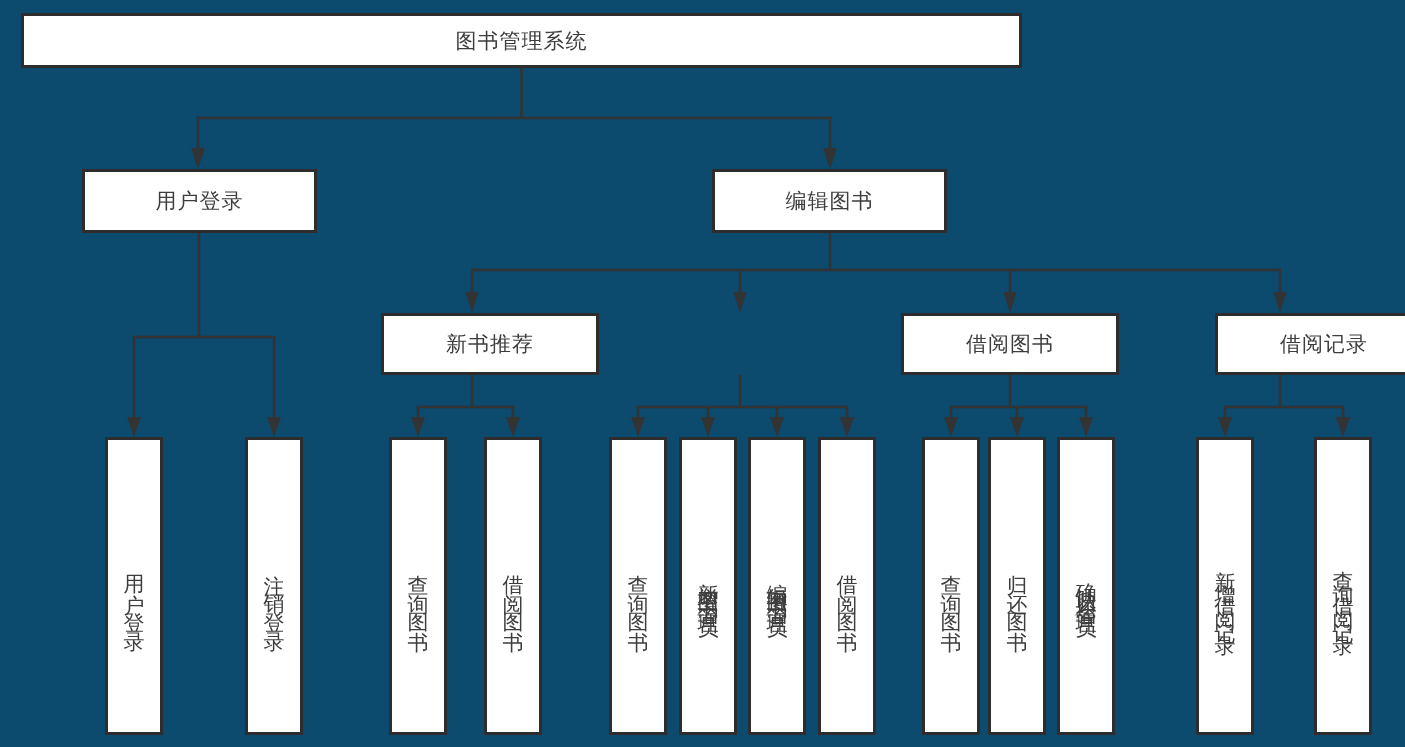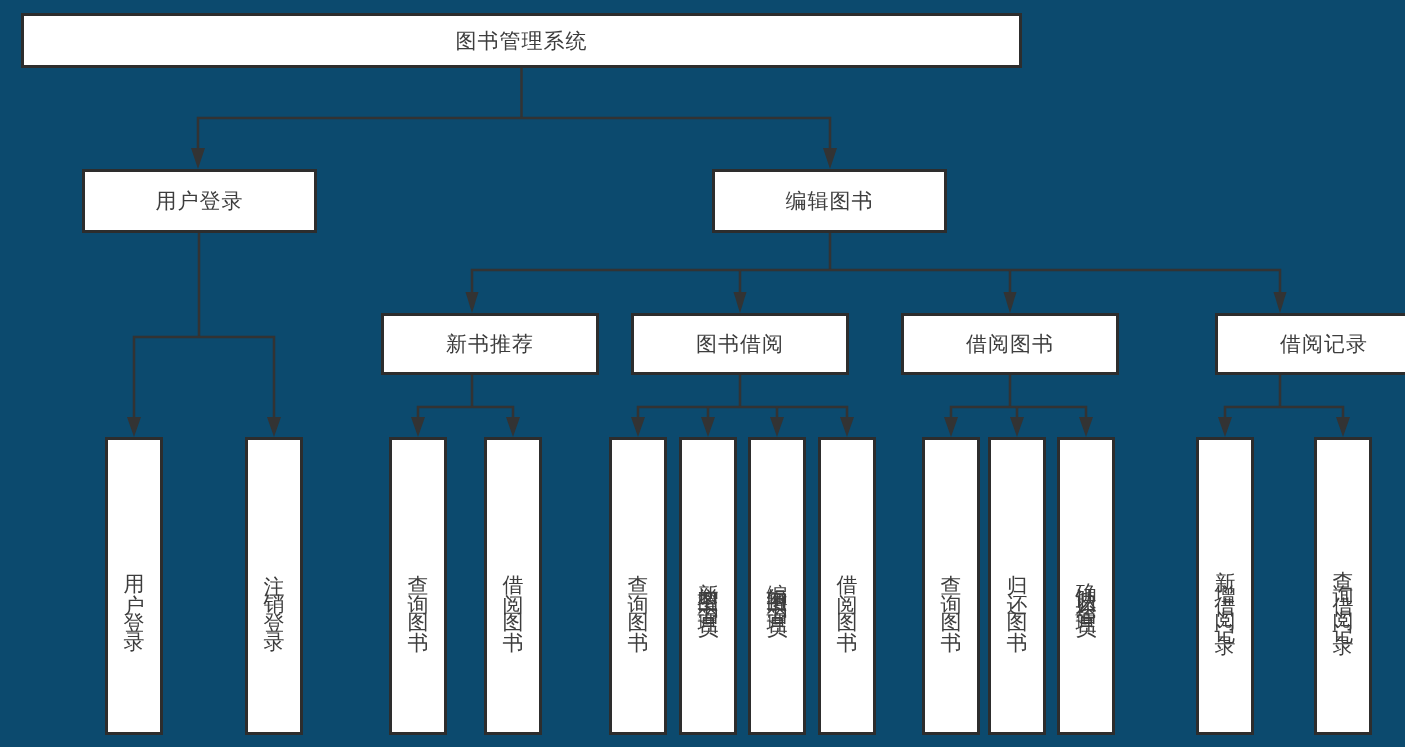--- a/index.html
+++ b/index.html
@@ -90,23 +90,20 @@
   <div class="n lv2" style="left:82px;top:169px">
     <span>用户登录</span>
   </div>
   <div class="n lv2" style="left:712px;top:169px">
     <span>编辑图书</span>
   </div>
 
   <div class="n lv3" style="left:381px;top:313px">
     <span>新书推荐</span>
   </div>
-  <div class="n lv3" style="left:631px;top:313px">
-    <span>图书借阅</span>
-  </div>
   <div class="n lv3" style="left:901px;top:313px">
     <span>借阅图书</span>
   </div>
   <div class="n lv3" style="left:1215px;top:313px">
     <span>借阅记录</span>
   </div>
 
   <div class="n leaf" style="left:105px">
     <span class="vtext" style="letter-spacing: 19px; padding-top: 19px; line-height: 52px;">用户登录</span>
   </div>

